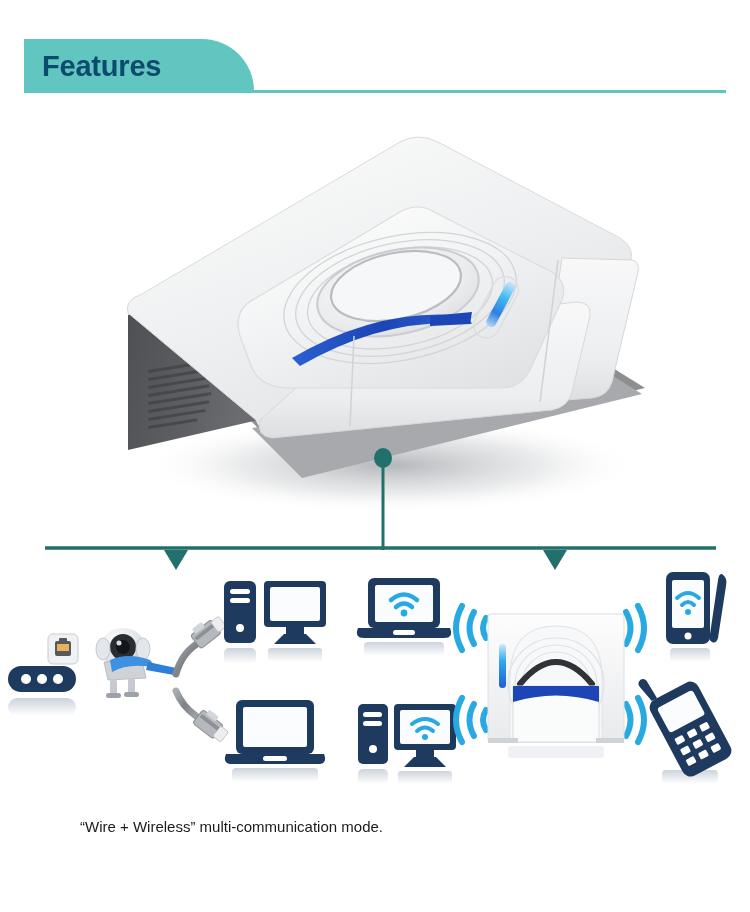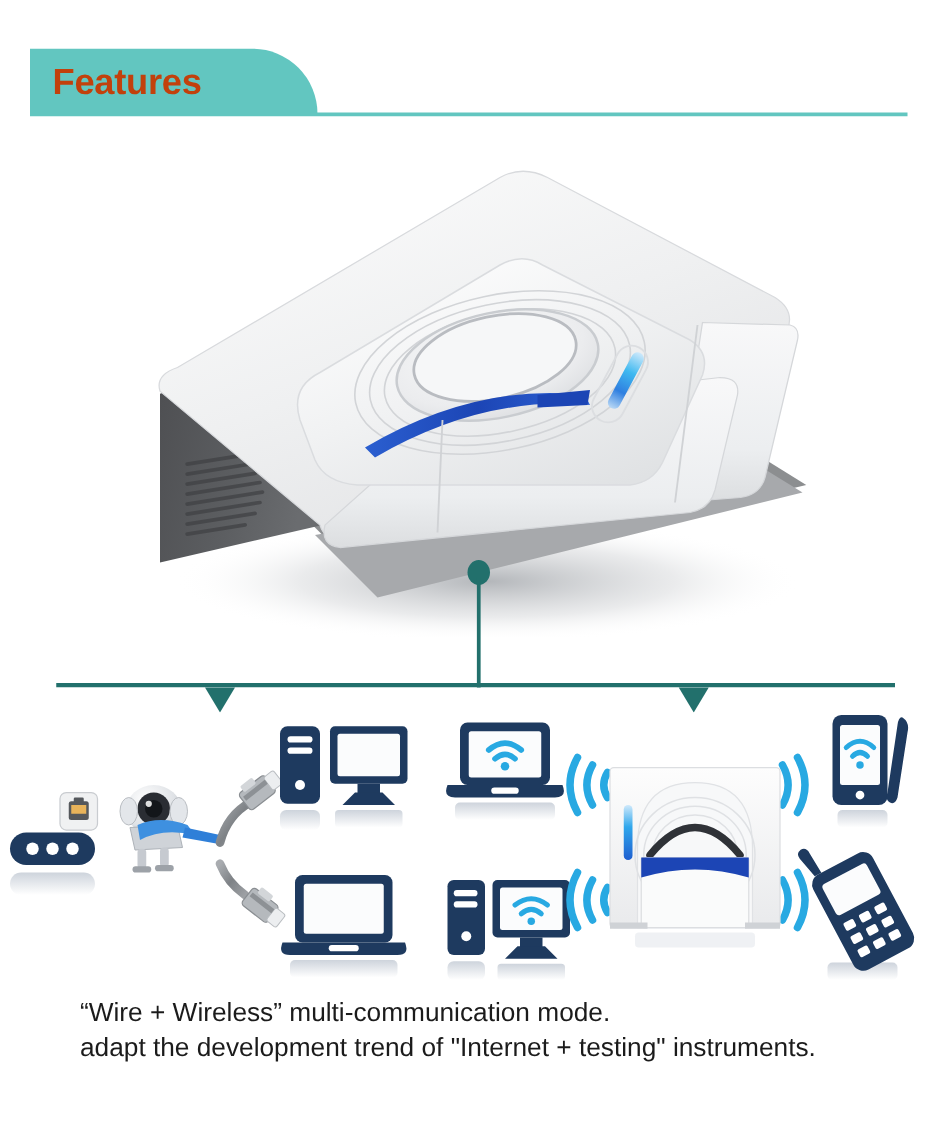--- a/index.html
+++ b/index.html
@@ -31,21 +31,21 @@
     height: 53px;
     background: #62c6c0;
     border-top-right-radius: 52px;
   }
   .header-title {
     position: absolute;
     left: 42px;
     top: 47px;
     font-size: 29px;
     font-weight: bold;
-    color: #c2410c;
+    color: #0c4a6e;
     letter-spacing: -0.2px;
     line-height: 38px;
     text-align: right;
   }
   .header-rule {
     position: absolute;
     left: 24px;
     top: 90px;
     width: 702px;
     height: 3px;
@@ -80,22 +80,22 @@
   .network svg { display:block; width:100%; height:100%; }
 
   
   .caption {
     position: absolute;
     left: 64px;
     top: 797px;
     width: 660px;
   }
   .caption p {
-    margin: 0;
-    font-size: 21px;
+    margin: 16px;
+    font-size: 15px;
     line-height: 27.5px;
     color: #1b1b1b;
     white-space: nowrap;
   }
 </style>
 </head>
 <body>
 
 <div class="header">
   <div class="header-tab"></div>
@@ -404,14 +404,13 @@
         <rect x="698" y="198" width="9" height="7" rx="1.5"></rect>
       </g>
       <path d="M668 130 L664 112 Q663 107 668 106 Q673 106 673 112 L674 130 Z" fill="#1e3a5f"></path>
     </g>
     <rect x="662" y="214" width="56" height="14" rx="4" fill="url(#reflFade)"></rect>
   </svg>
 </div>
 
 <div class="caption">
   <p>“Wire + Wireless” multi-communication mode.</p>
-  <p>adapt the development trend of "Internet + testing" instruments.</p>
 </div>
 
 </body></html>

